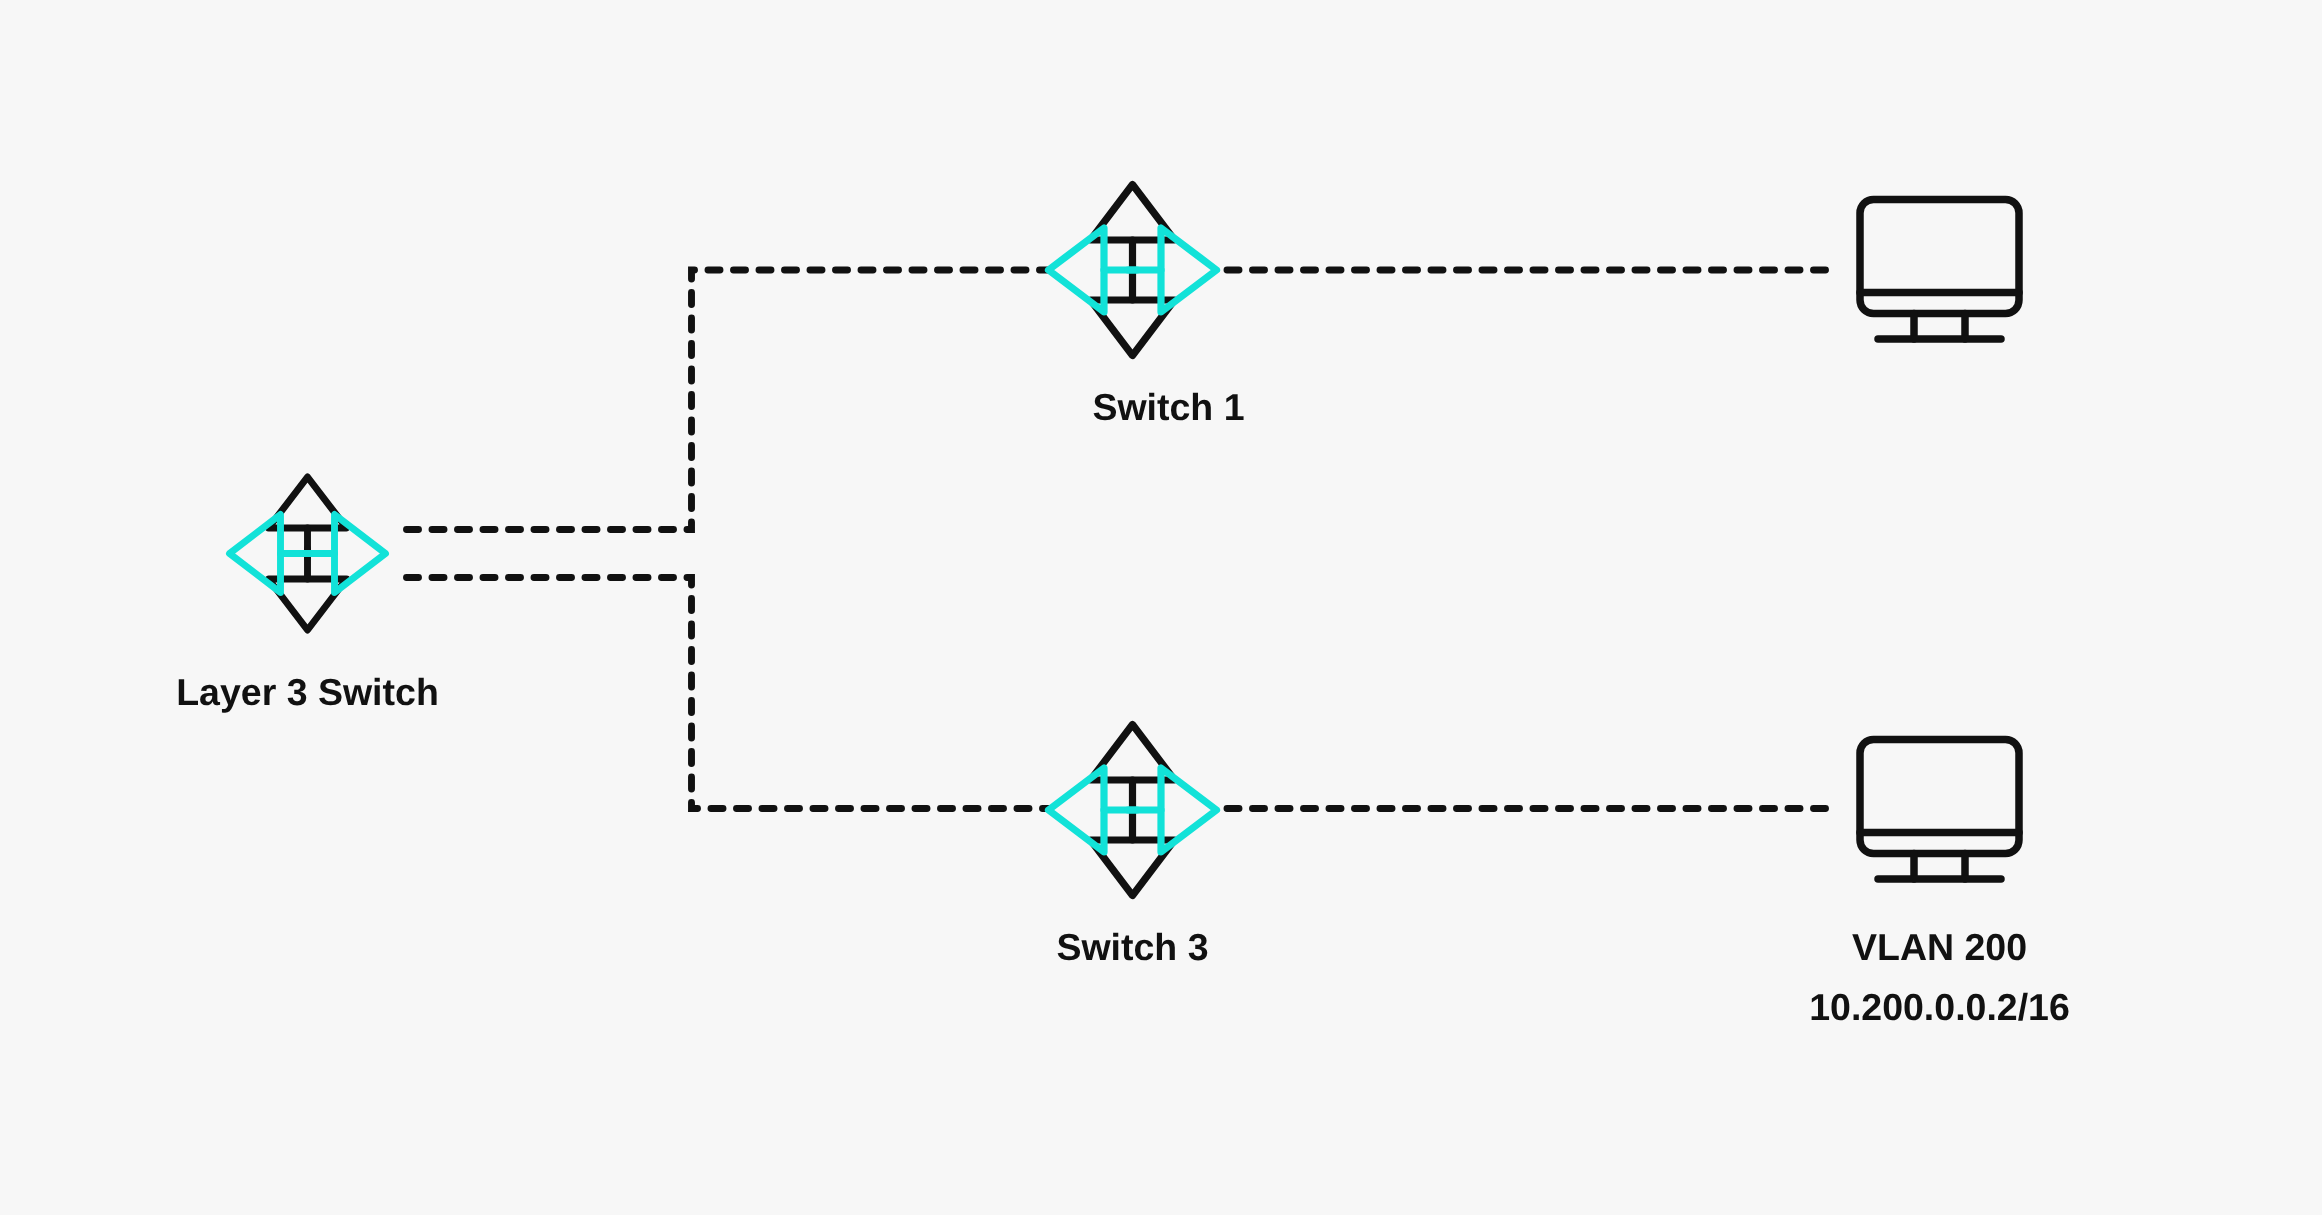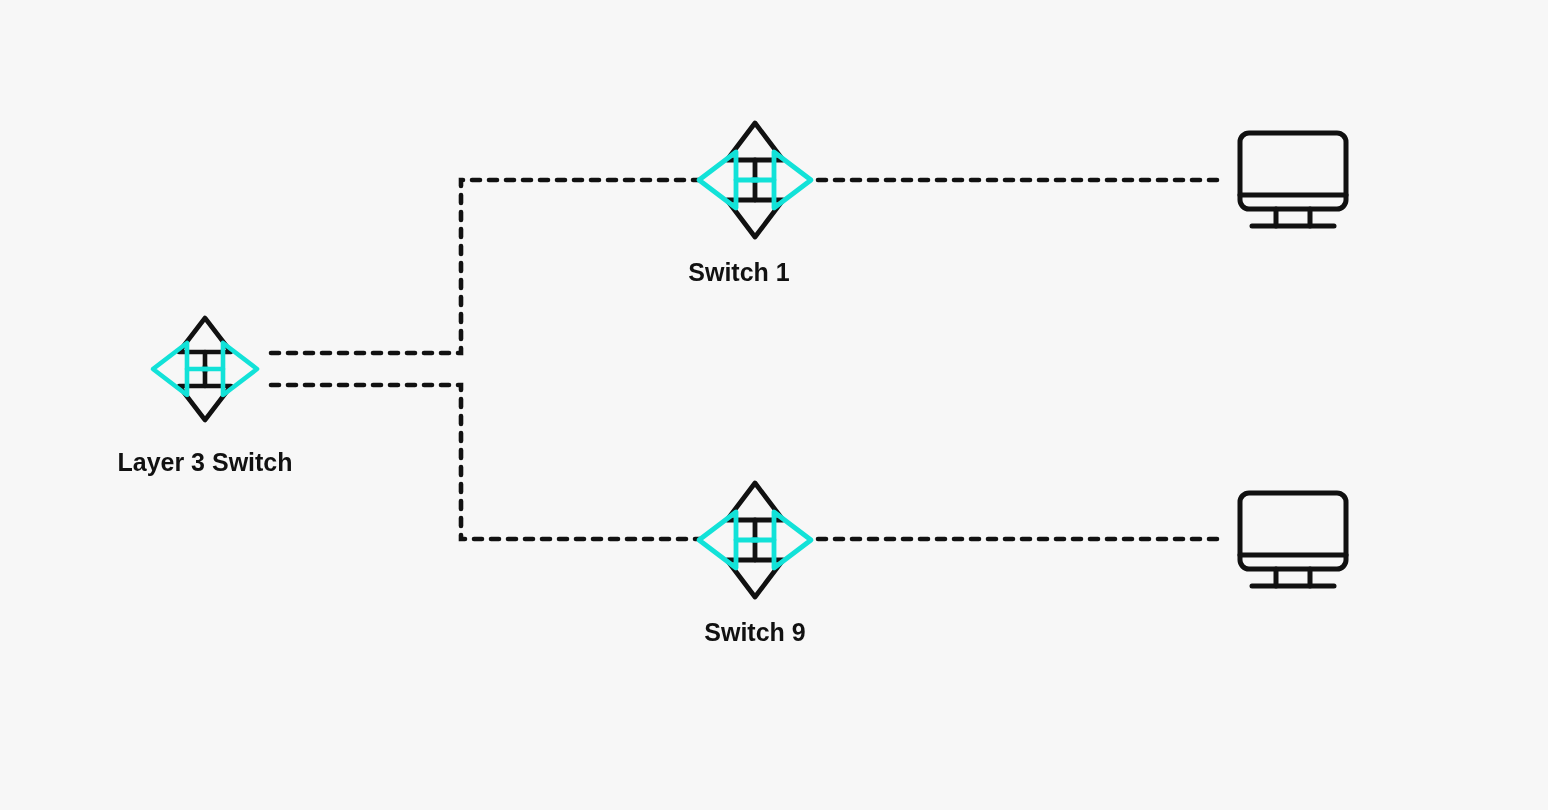--- a/index.html
+++ b/index.html
@@ -134,23 +134,27 @@
       <path d="M 1276 569 L 1276 586"></path>
       <path d="M 1310 569 L 1310 586"></path>
       <path d="M 1252 586 L 1334 586"></path>
     </g>
   </svg>
 
   <div class="label-stack" style="left:-5px; top:443px;">
     <div class="line">Layer 3 Switch</div>
   </div>
 
-  <div class="label-stack" style="left:529px; top:253px;">
+  <div class="label-stack" style="left:569px; top:253px;">
     <div class="line">Switch 1</div>
   </div>
 
   <div class="label-stack" style="left:545px; top:613px;">
-    <div class="line">Switch 9</div>
+    <div class="line">Switch 3</div>
   </div>
 
 
+  <div class="label-stack" style="left:1083px; top:613px;">
+    <div class="line">VLAN 200</div>
+    <div class="line">10.200.0.0.2/16</div>
+  </div>
 
 </div>
 
 </body></html>

